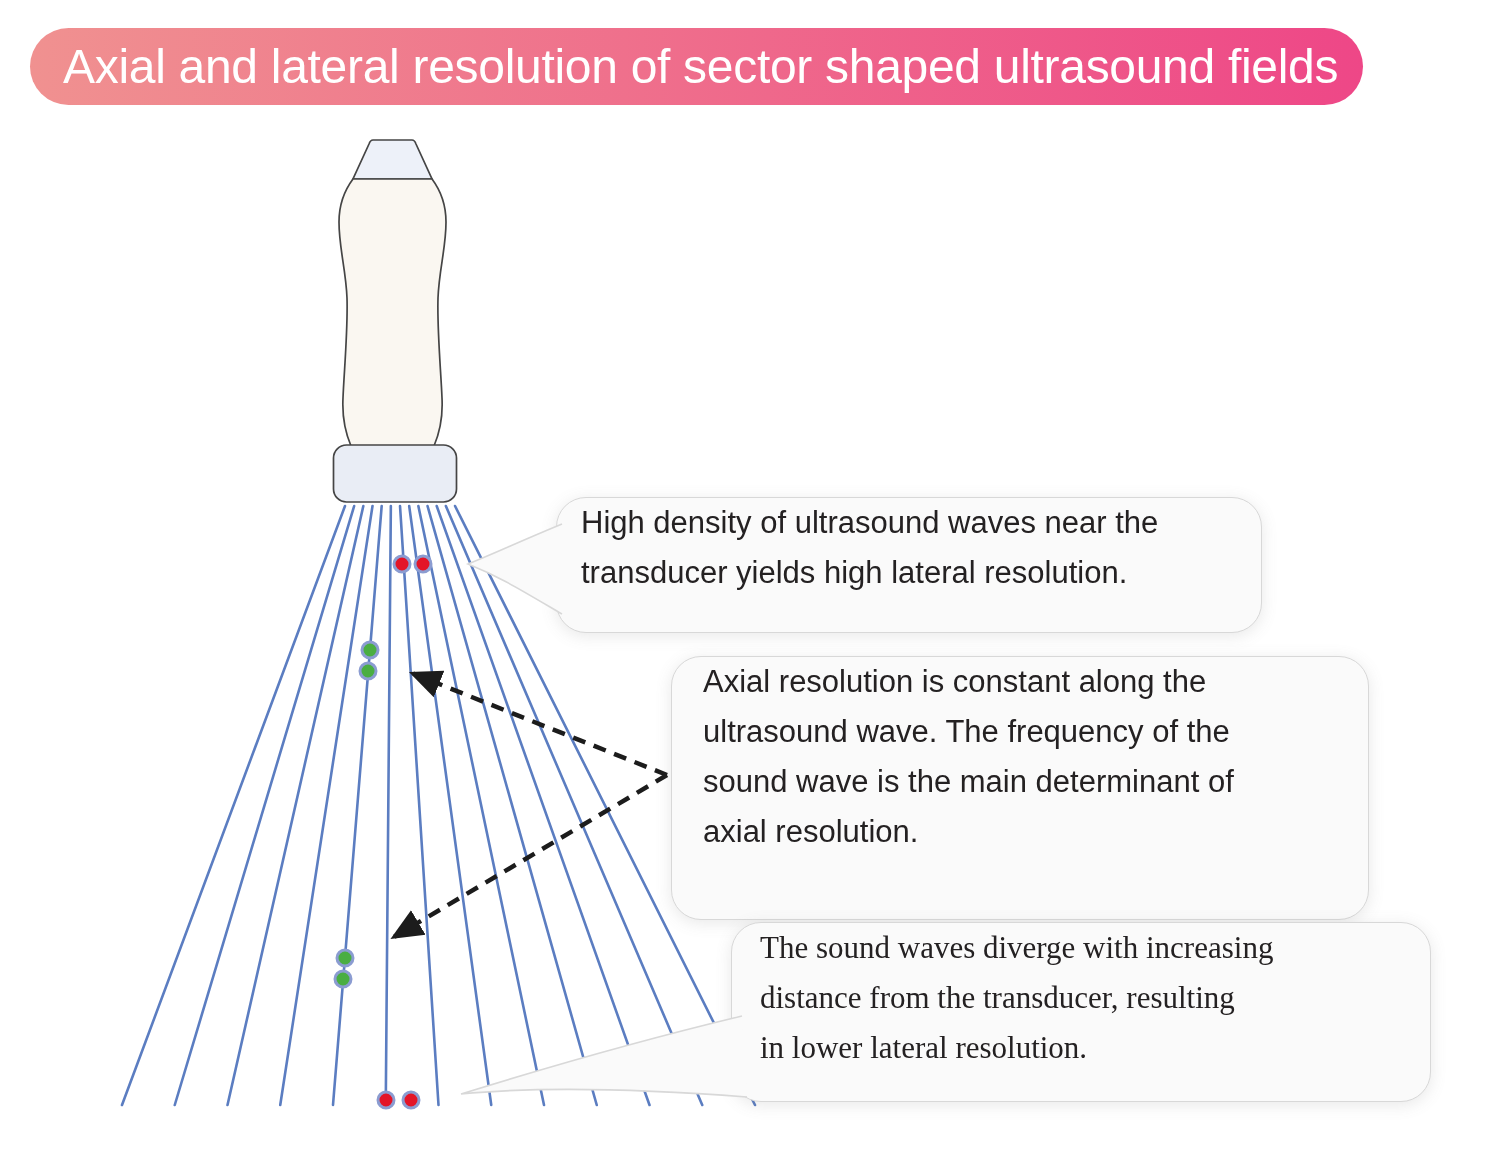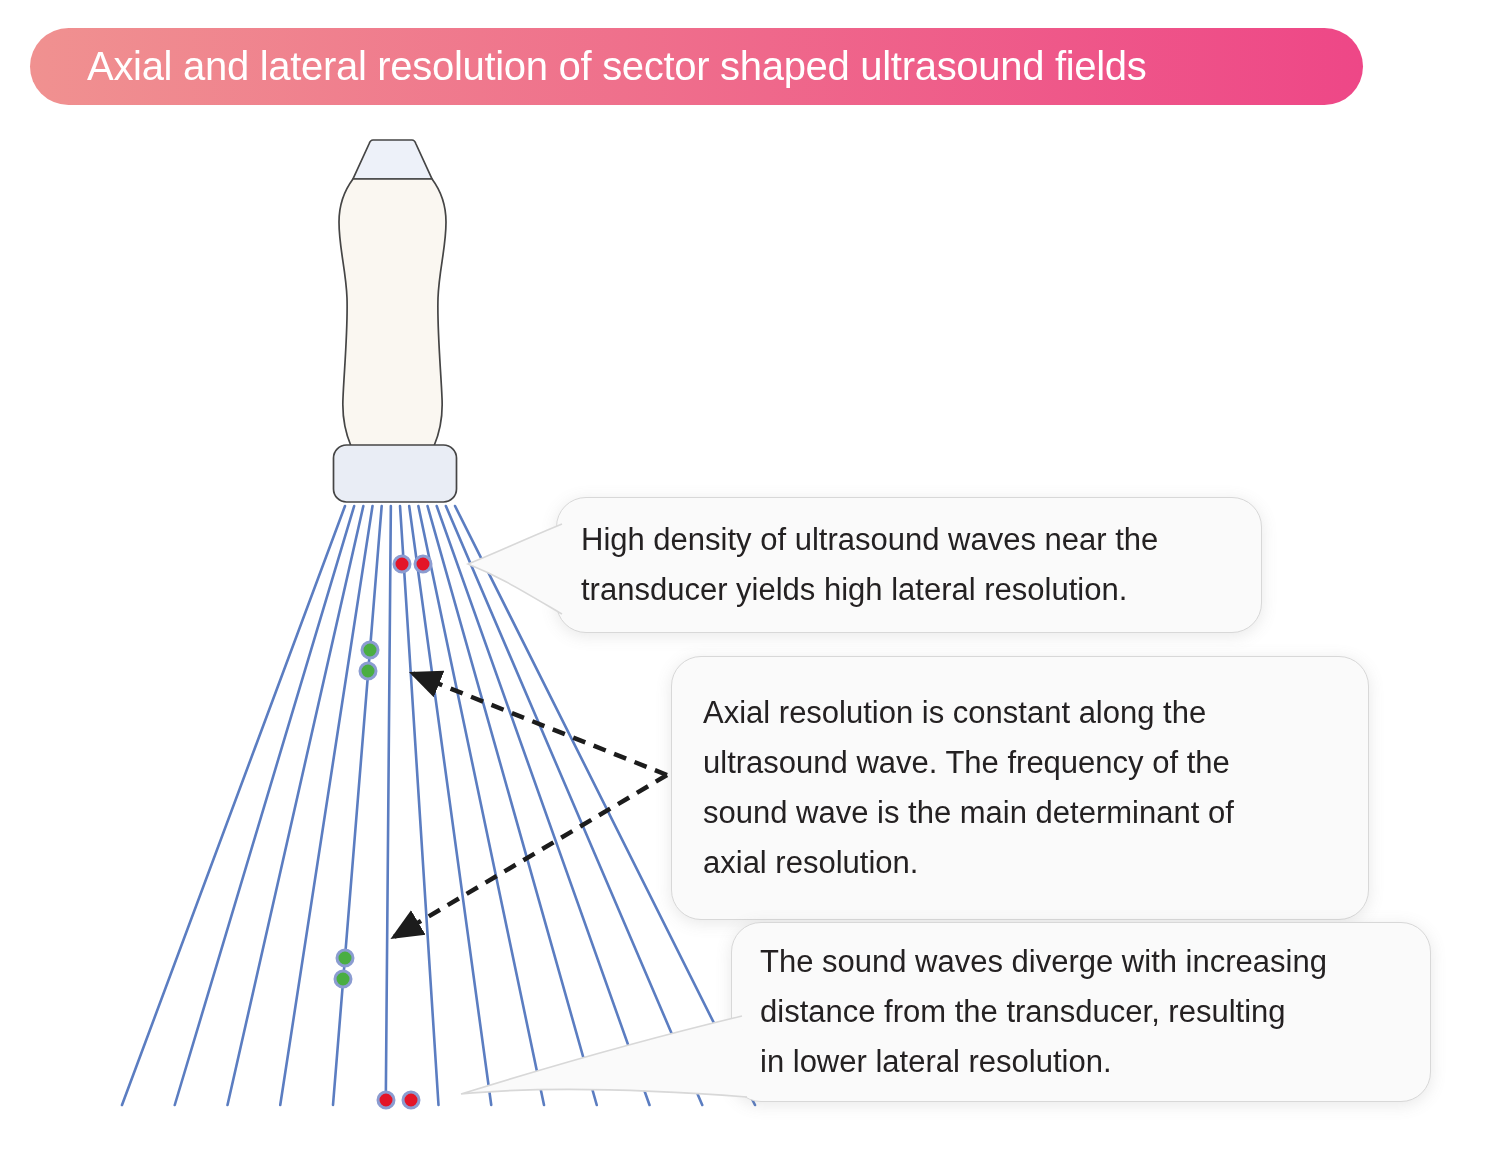--- a/index.html
+++ b/index.html
@@ -16,56 +16,55 @@
     left: 30px; top: 28px;
     width: 1333px; height: 77px;
     border-radius: 38.5px;
     background: linear-gradient(90deg, var(--banner-gradient-left,#f09190), var(--banner-gradient-right,#ee4787));
     display: flex; align-items: center;
     padding-left: 33px;
     box-sizing: border-box;
   }
   .banner-title {
     color: var(--banner-text, #fff);
-    font-size: 40px;
+    font-size: 48px;
     letter-spacing: -0.3px;
     white-space: nowrap;
-    margin-left: 24px;
   }
   .diagram, .tails {
     position: absolute;
     left: 0; top: 0;
     width: 1500px; height: 1168px;
   }
   .tails { pointer-events: none; }
   .probe-cap  { fill: var(--probe-cap,#edf1f9);  stroke: var(--probe-outline,#454545); stroke-width: 1.7; }
   .probe-body { fill: var(--probe-body,#faf7f1); stroke: var(--probe-outline,#454545); stroke-width: 1.7; }
   .probe-head { fill: var(--probe-head,#e9edf5); stroke: var(--probe-outline,#454545); stroke-width: 1.7; }
   #arrowhead-path { fill: var(--arrow,#1c1c1c); }
   .callout {
     position: absolute;
     background: var(--bubble-fill,#fafafa);
     border: 1.6px solid var(--bubble-border,#d8d8d8);
     border-radius: 30px;
     box-sizing: border-box;
-    display: flex; align-items: center;
+    display: flex; 
     box-shadow: 0 3px 16px rgba(110,110,110,0.16);
   }
   .callout-text {
     color: var(--text,#242122);
     font-size: 31px;
     line-height: 50px;
     white-space: pre-line;
   }
   .c1 { left: 556px; top: 497px; width: 706px; height: 136px; }
   .c1 .callout-text { padding-left: 24px; }
   .c2 { left: 671px; top: 656px; width: 698px; height: 264px; }
   .c2 .callout-text { padding-left: 31px; }
   .c3 { left: 731px; top: 922px; width: 700px; height: 180px; }
-  .c3 .callout-text { padding-left: 28px; }
+  .c3 .callout-text { padding-left: 28px; font-family: Liberation Serif, serif; }
   .tail { fill: var(--bubble-fill,#fafafa); stroke: var(--bubble-border,#d8d8d8); stroke-width: 1.6; }
 </style>
 </head>
 <body>
 
 <div class="canvas">
 
   <div class="banner">
     <span class="banner-title">Axial and lateral resolution of sector shaped ultrasound fields</span>
   </div>

